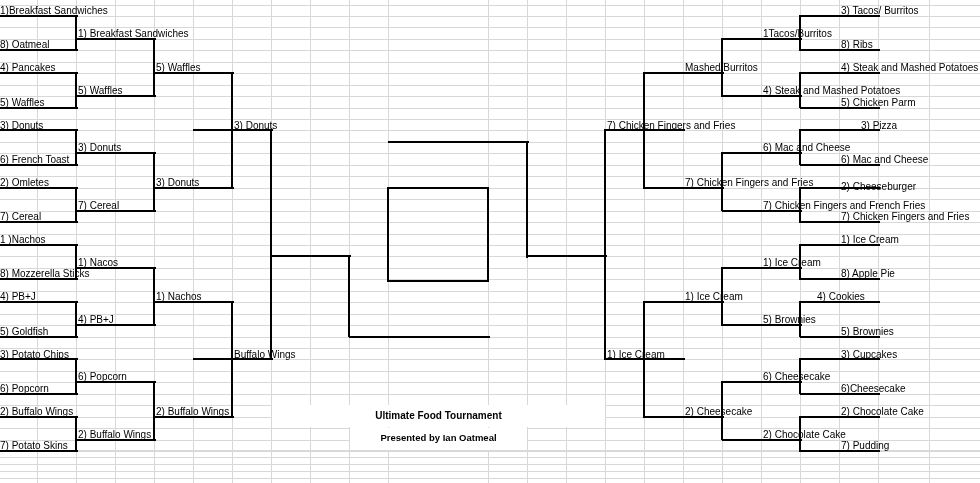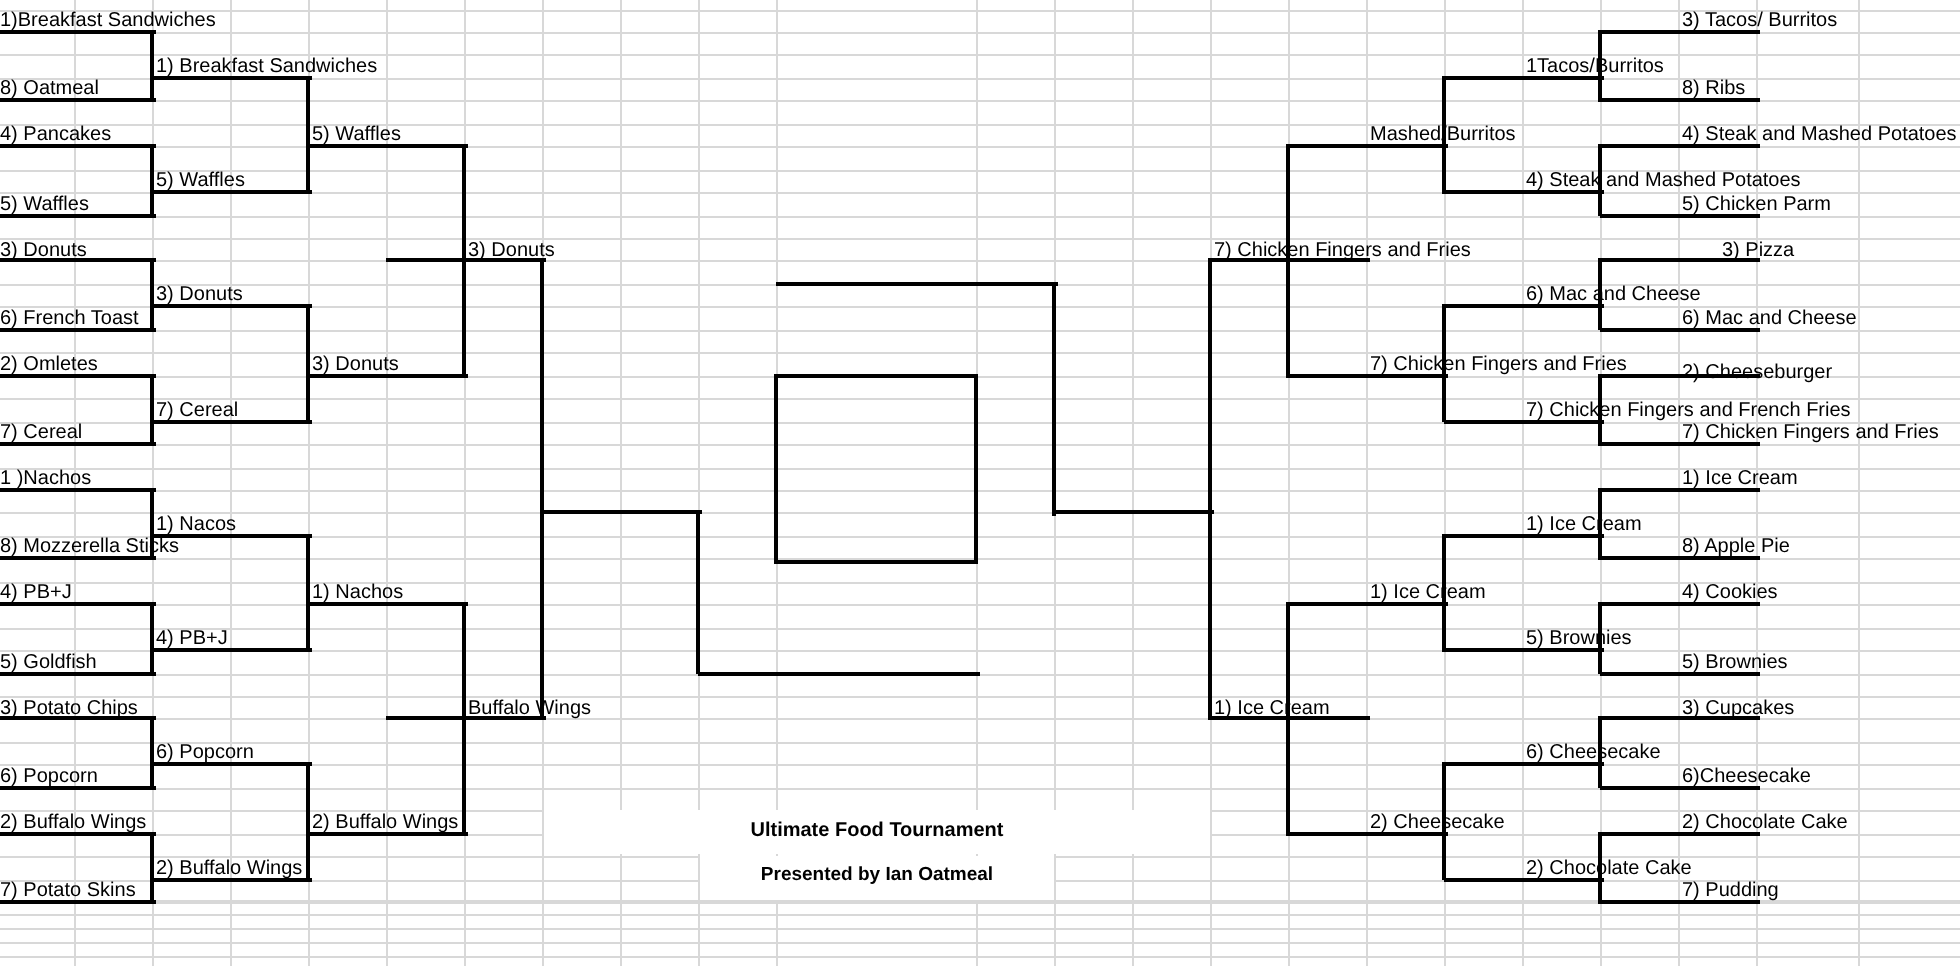--- a/index.html
+++ b/index.html
@@ -225,21 +225,21 @@
       <div class="cell-label" style="top: 85.15px; left: 761px;">4) Steak and Mashed Potatoes</div>
       <div class="cell-label" style="top: 119.5px; left: 839px; margin-left: 20px;">3) Pizza</div>
       <div class="cell-label" style="top: 153.85px; left: 839px;">6) Mac and Cheese</div>
       <div class="cell-label" style="top: 142.4px; left: 761px;">6) Mac and Cheese</div>
       <div class="cell-label" style="top: 181px; left: 839px;">2) Cheeseburger</div>
       <div class="cell-label" style="top: 211.1px; left: 839px;">7) Chicken Fingers and Fries</div>
       <div class="cell-label" style="top: 199.65px; left: 761px;">7) Chicken Fingers and French Fries</div>
       <div class="cell-label" style="top: 234px; left: 839px;">1) Ice Cream</div>
       <div class="cell-label" style="top: 268.35px; left: 839px;">8) Apple Pie</div>
       <div class="cell-label" style="top: 256.9px; left: 761px;">1) Ice Cream</div>
-      <div class="cell-label" style="top: 291.25px; left: 839px;">4) Cookies</div>
+      <div class="cell-label" style="top: 291.25px; left: 815px;">4) Cookies</div>
       <div class="cell-label" style="top: 325.6px; left: 839px;">5) Brownies</div>
       <div class="cell-label" style="top: 314.15px; left: 761px;">5) Brownies</div>
       <div class="cell-label" style="top: 348.5px; left: 839px;">3) Cupcakes</div>
       <div class="cell-label" style="top: 382.85px; left: 839px;">6)Cheesecake</div>
       <div class="cell-label" style="top: 371.4px; left: 761px;">6) Cheesecake</div>
       <div class="cell-label" style="top: 405.75px; left: 839px;">2) Chocolate Cake</div>
       <div class="cell-label" style="top: 440.1px; left: 839px;">7) Pudding</div>
       <div class="cell-label" style="top: 428.65px; left: 761px;">2) Chocolate Cake</div>
       <div class="cell-label" style="top: 62.25px; left: 683px;">Mashed/Burritos</div>
       <div class="cell-label" style="top: 176.75px; left: 683px;">7) Chicken Fingers and Fries</div>

